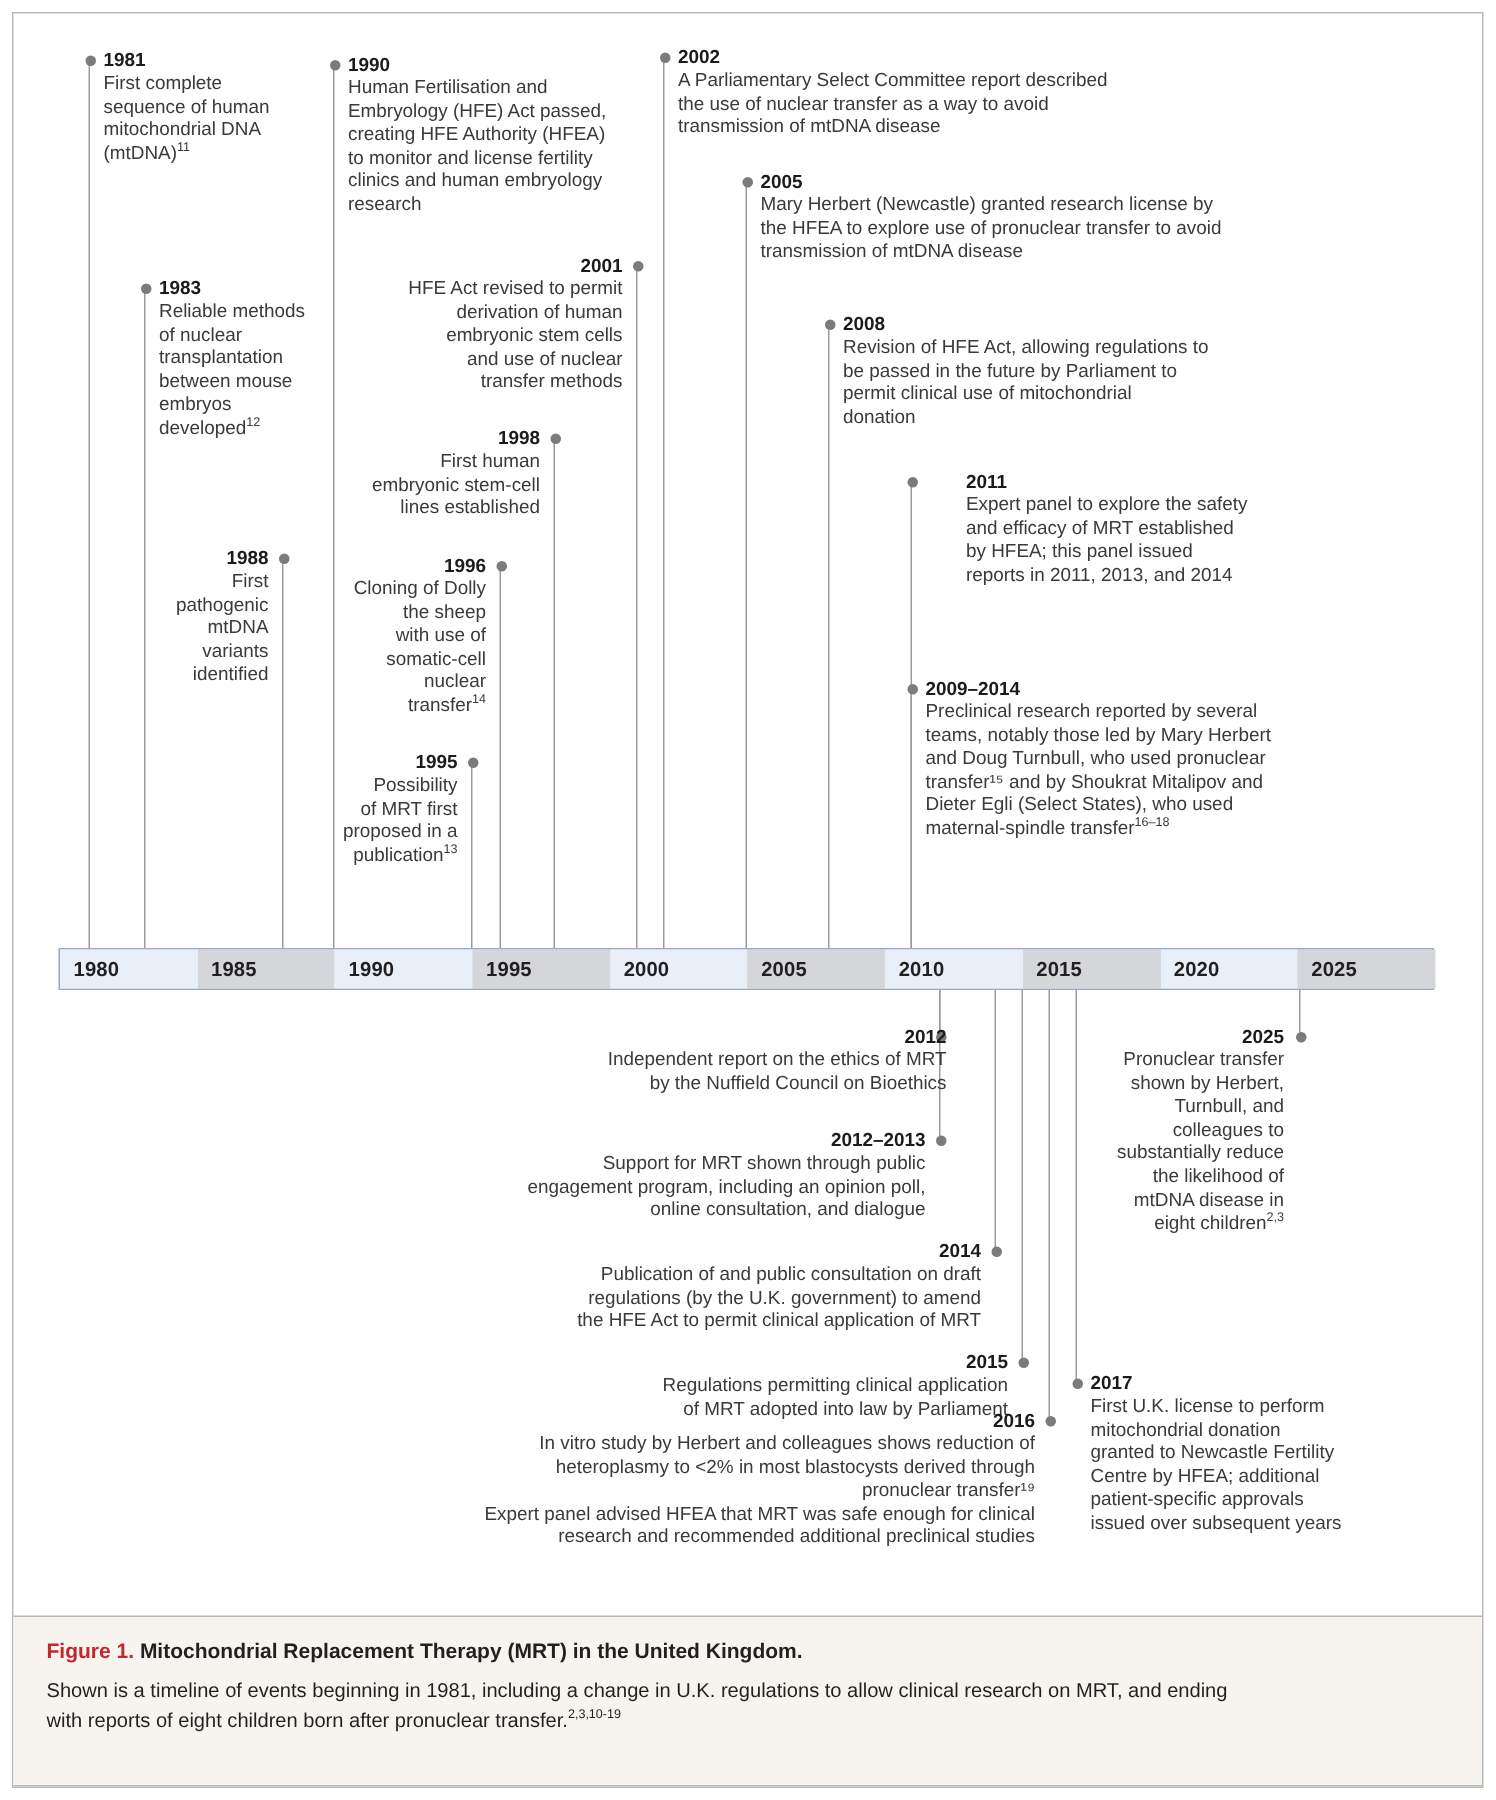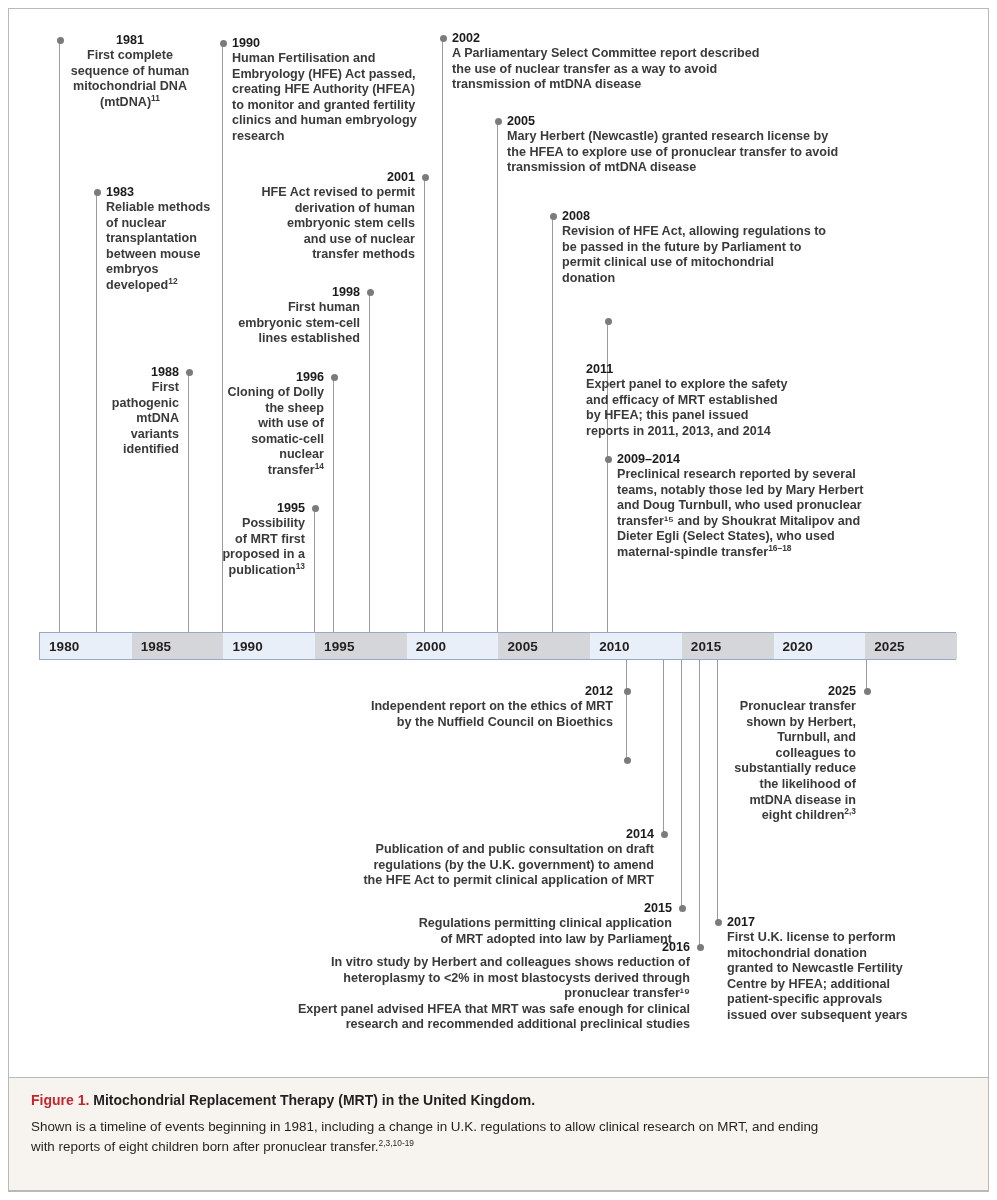--- a/index.html
+++ b/index.html
@@ -84,21 +84,21 @@
   }
   .ev .yr {
     font-size: 12.6px;
     font-weight: 700;
     color: #1b1b1b;
     line-height: 15px;
     white-space: nowrap;
   }
   .ev .bd {
     font-size: 12.6px;
-    font-weight: 700;
+    font-weight: 400;
     color: #3a3a3a;
     line-height: 15.6px;
   }
   .ev.left  { text-align: left; }
   .ev.right { text-align: right; }
   sup {
     font-size: 8.4px;
     line-height: 0;
     vertical-align: super;
   }
@@ -217,21 +217,21 @@
   <div class="conn" style="left:866px; top:660px; height:31px;"></div>
 
   <div class="dot" style="left:627px; top:688px;"></div>
   <div class="dot" style="left:627px; top:757px;"></div>
   <div class="dot" style="left:664px; top:831px;"></div>
   <div class="dot" style="left:682px; top:905px;"></div>
   <div class="dot" style="left:700px; top:944px;"></div>
   <div class="dot" style="left:718px; top:919px;"></div>
   <div class="dot" style="left:867px; top:688px;"></div>
 
-  <div class="ev left" style="left:55px; top:33px; width:150px;text-align:center;">
+  <div class="ev left" style="left:69px; top:33px; width:150px;">
     <div class="yr">1981</div>
     <div class="bd">
       <span>First complete</span><br>
       <span>sequence of human</span><br>
       <span>mitochondrial DNA</span><br>
       <span>(mtDNA)</span><sup>11</sup>
     </div>
   </div>
 
   <div class="ev left" style="left:106px; top:185px; width:112px;">
@@ -256,21 +256,21 @@
       <span>identified</span>
     </div>
   </div>
 
   <div class="ev left" style="left:232px; top:36px; width:210px;">
     <div class="yr">1990</div>
     <div class="bd">
       <span>Human Fertilisation and</span><br>
       <span>Embryology (HFE) Act passed,</span><br>
       <span>creating HFE Authority (HFEA)</span><br>
-      <span>to monitor and granted fertility</span><br>
+      <span>to monitor and license fertility</span><br>
       <span>clinics and human embryology</span><br>
       <span>research</span>
     </div>
   </div>
 
   <div class="ev right" style="left:185px; top:501px; width:120px;">
     <div class="yr">1995</div>
     <div class="bd">
       <span>Possibility</span><br>
       <span>of MRT first</span><br>
@@ -332,21 +332,21 @@
   <div class="ev left" style="left:562px; top:209px; width:300px;">
     <div class="yr">2008</div>
     <div class="bd">
       <span>Revision of HFE Act, allowing regulations to</span><br>
       <span>be passed in the future by Parliament to</span><br>
       <span>permit clinical use of mitochondrial</span><br>
       <span>donation</span>
     </div>
   </div>
 
-  <div class="ev left" style="left:586px; top:314px; width:260px;margin-top:48px;">
+  <div class="ev left" style="left:644px; top:314px; width:260px;">
     <div class="yr">2011</div>
     <div class="bd">
       <span>Expert panel to explore the safety</span><br>
       <span>and efficacy of MRT established</span><br>
       <span>by HFEA; this panel issued</span><br>
       <span>reports in 2011, 2013, and 2014</span>
     </div>
   </div>
 
   <div class="ev left" style="left:617px; top:452px; width:280px;">
@@ -354,28 +354,36 @@
     <div class="bd">
       <span>Preclinical research reported by several</span><br>
       <span>teams, notably those led by Mary Herbert</span><br>
       <span>and Doug Turnbull, who used pronuclear</span><br>
       <span>transfer¹⁵ and by Shoukrat Mitalipov and</span><br>
       <span>Dieter Egli (Select States), who used</span><br>
       <span>maternal-spindle transfer</span><sup>16–18</sup>
     </div>
   </div>
 
-  <div class="ev right" style="left:313px; top:684px; width:300px;">
+  <div class="ev right" style="left:331px; top:684px; width:300px;">
     <div class="yr">2012</div>
     <div class="bd">
       <span>Independent report on the ethics of MRT</span><br>
       <span>by the Nuffield Council on Bioethics</span>
     </div>
   </div>
 
+  <div class="ev right" style="left:287px; top:753px; width:330px;">
+    <div class="yr">2012–2013</div>
+    <div class="bd">
+      <span>Support for MRT shown through public</span><br>
+      <span>engagement program, including an opinion poll,</span><br>
+      <span>online consultation, and dialogue</span>
+    </div>
+  </div>
 
   <div class="ev right" style="left:304px; top:827px; width:350px;">
     <div class="yr">2014</div>
     <div class="bd">
       <span>Publication of and public consultation on draft</span><br>
       <span>regulations (by the U.K. government) to amend</span><br>
       <span>the HFE Act to permit clinical application of MRT</span>
     </div>
   </div>
 

